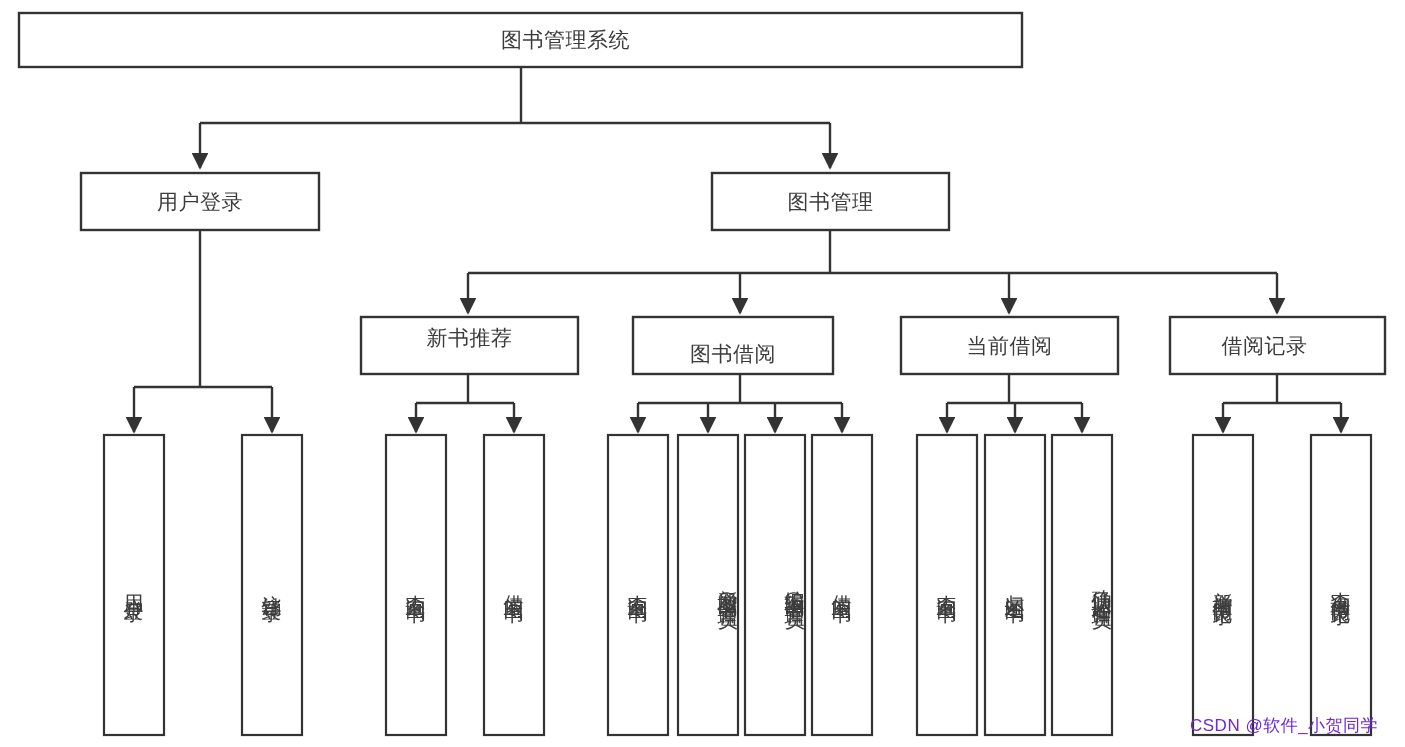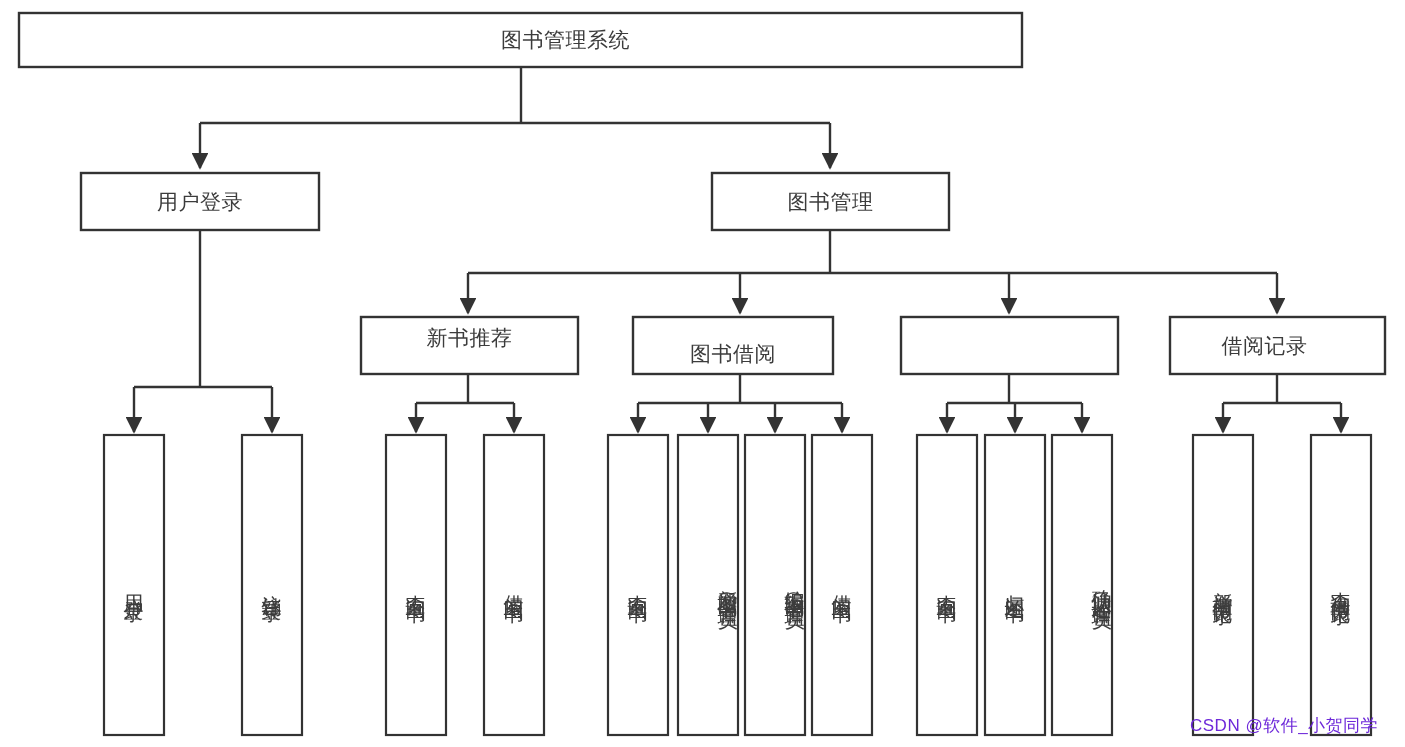--- a/index.html
+++ b/index.html
@@ -162,20 +162,21 @@
     <rect class="node-box-thin" x="1311" y="435" width="60" height="300"></rect>
   </svg>
 
   <div class="node-label-h" style="left:19px; top:13px; width:1003px; height:54px;padding-left:45px;">图书管理系统</div>
 
   <div class="node-label-h" style="left:81px; top:173px; width:238px; height:57px;">用户登录</div>
   <div class="node-label-h" style="left:712px; top:173px; width:237px; height:57px;">图书管理</div>
 
   <div class="node-label-h" style="left:361px; top:317px; width:217px; height:42px;">新书推荐</div>
   <div class="node-label-h" style="left:633px; top:317px; width:200px; height:74px;border-radius:26px;">图书借阅</div>
+  <div class="node-label-h" style="left:901px; top:317px; width:217px; height:57px;">当前借阅</div>
   <div class="node-label-h" style="left:1170px; top:317px; width:189px; height:57px;">借阅记录</div>
 
   <div class="node-label-v" style="left:104px; top:435px; width:60px; height:300px;">用户登录</div>
   <div class="node-label-v" style="left:242px; top:435px; width:60px; height:300px;">注销登录</div>
 
   <div class="node-label-v" style="left:386px; top:435px; width:60px; height:300px;">查询图书</div>
   <div class="node-label-v" style="left:484px; top:435px; width:60px; height:300px;">借阅图书</div>
 
   <div class="node-label-v" style="left:608px; top:435px; width:60px; height:300px;">查询图书</div>
   <div class="node-label-v top-align" style="left:678px; top:435px; width:60px; height:300px;">新增图书（管理员）</div>

